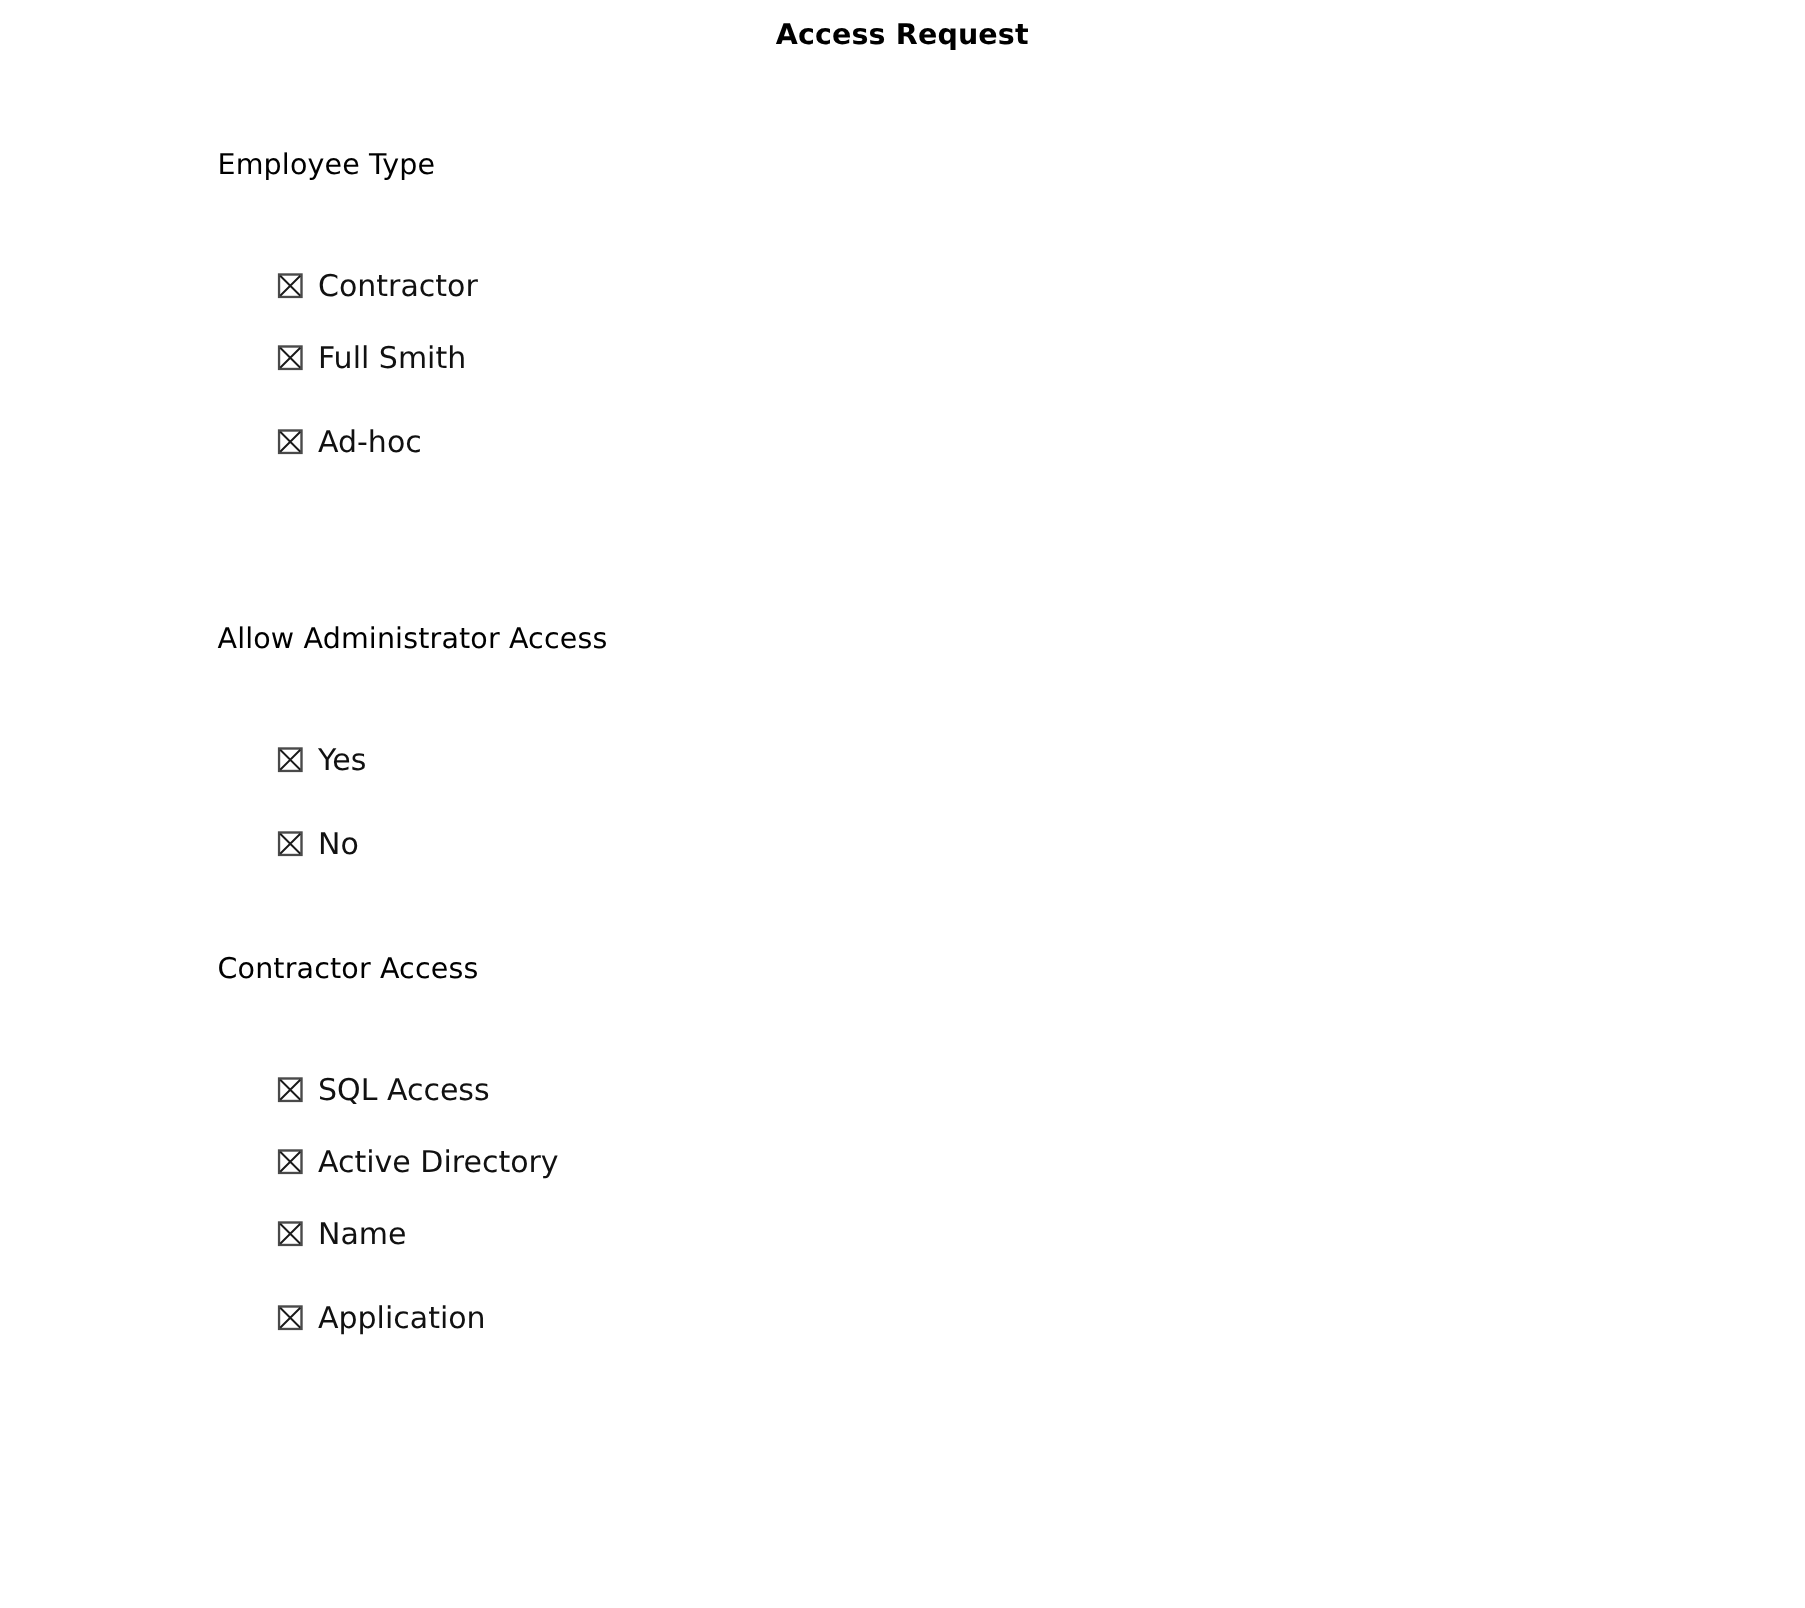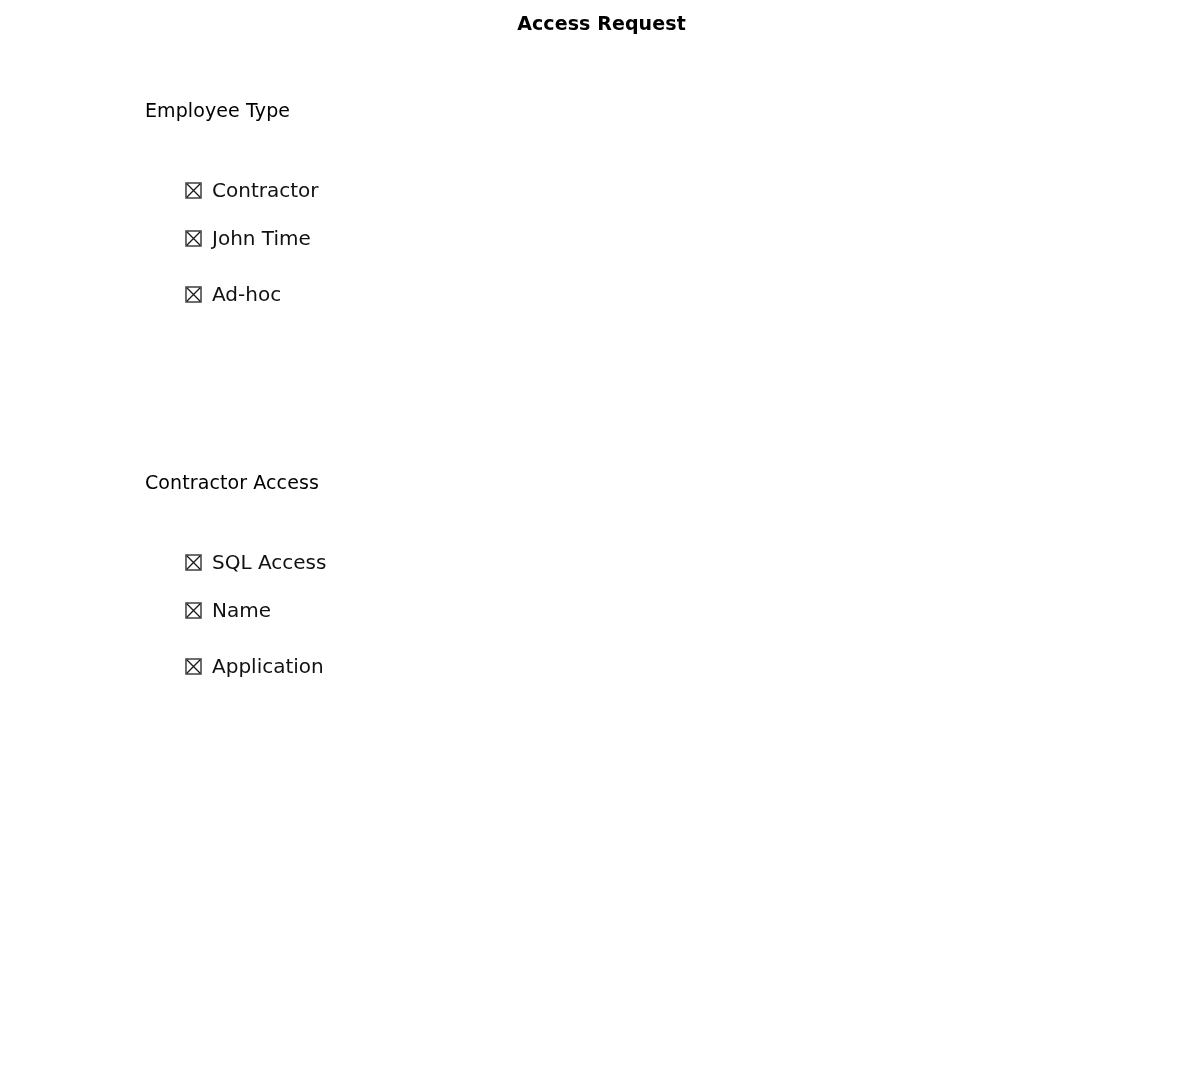--- a/index.html
+++ b/index.html
@@ -118,54 +118,85 @@
           </span>
           <span class="option-label">Contractor</span>
         </div>
         <div class="option-row">
           <span class="checkbox-glyph">
             <svg viewBox="0 0 17 17" xmlns="http://www.w3.org/2000/svg">
               <rect x="1" y="1" width="15" height="15" fill="#ffffff" stroke="#4a4a4a" stroke-width="1.6"></rect>
               <path d="M1.8 1.8 L15.2 15.2 M15.2 1.8 L1.8 15.2" stroke="#1a1a1a" stroke-width="1.3" fill="none"></path>
             </svg>
           </span>
-          <span class="option-label">John Time</span>
+          <span class="option-label">Full Smith</span>
         </div>
         <div class="option-row">
           <span class="checkbox-glyph">
             <svg viewBox="0 0 17 17" xmlns="http://www.w3.org/2000/svg">
               <rect x="1" y="1" width="15" height="15" fill="#ffffff" stroke="#4a4a4a" stroke-width="1.6"></rect>
               <path d="M1.8 1.8 L15.2 15.2 M15.2 1.8 L1.8 15.2" stroke="#1a1a1a" stroke-width="1.3" fill="none"></path>
             </svg>
           </span>
           <span class="option-label">Ad-hoc</span>
         </div>
       </div>
       <div class="section-gap-tight"></div>
       <div class="section-gap"></div>
+      <div class="section">
+        <div class="section-heading">Allow Administrator Access</div>
+        <div class="gap-large"></div>
+        <div class="option-row">
+          <span class="checkbox-glyph">
+            <svg viewBox="0 0 17 17" xmlns="http://www.w3.org/2000/svg">
+              <rect x="1" y="1" width="15" height="15" fill="#ffffff" stroke="#4a4a4a" stroke-width="1.6"></rect>
+              <path d="M1.8 1.8 L15.2 15.2 M15.2 1.8 L1.8 15.2" stroke="#1a1a1a" stroke-width="1.3" fill="none"></path>
+            </svg>
+          </span>
+          <span class="option-label">Yes</span>
+        </div>
+        <div class="option-row">
+          <span class="checkbox-glyph">
+            <svg viewBox="0 0 17 17" xmlns="http://www.w3.org/2000/svg">
+              <rect x="1" y="1" width="15" height="15" fill="#ffffff" stroke="#4a4a4a" stroke-width="1.6"></rect>
+              <path d="M1.8 1.8 L15.2 15.2 M15.2 1.8 L1.8 15.2" stroke="#1a1a1a" stroke-width="1.3" fill="none"></path>
+            </svg>
+          </span>
+          <span class="option-label">No</span>
+        </div>
+      </div>
       <div class="section-gap"></div>
       <div class="section">
         <div class="section-heading">Contractor Access</div>
         <div class="gap-large"></div>
         <div class="option-row">
           <span class="checkbox-glyph">
             <svg viewBox="0 0 17 17" xmlns="http://www.w3.org/2000/svg">
               <rect x="1" y="1" width="15" height="15" fill="#ffffff" stroke="#4a4a4a" stroke-width="1.6"></rect>
               <path d="M1.8 1.8 L15.2 15.2 M15.2 1.8 L1.8 15.2" stroke="#1a1a1a" stroke-width="1.3" fill="none"></path>
             </svg>
           </span>
           <span class="option-label">SQL Access</span>
         </div>
         <div class="option-row">
           <span class="checkbox-glyph">
             <svg viewBox="0 0 17 17" xmlns="http://www.w3.org/2000/svg">
               <rect x="1" y="1" width="15" height="15" fill="#ffffff" stroke="#4a4a4a" stroke-width="1.6"></rect>
               <path d="M1.8 1.8 L15.2 15.2 M15.2 1.8 L1.8 15.2" stroke="#1a1a1a" stroke-width="1.3" fill="none"></path>
             </svg>
           </span>
+          <span class="option-label">Active Directory</span>
+        </div>
+        <div class="option-row">
+          <span class="checkbox-glyph">
+            <svg viewBox="0 0 17 17" xmlns="http://www.w3.org/2000/svg">
+              <rect x="1" y="1" width="15" height="15" fill="#ffffff" stroke="#4a4a4a" stroke-width="1.6"></rect>
+              <path d="M1.8 1.8 L15.2 15.2 M15.2 1.8 L1.8 15.2" stroke="#1a1a1a" stroke-width="1.3" fill="none"></path>
+            </svg>
+          </span>
           <span class="option-label">Name</span>
         </div>
         <div class="option-row">
           <span class="checkbox-glyph">
             <svg viewBox="0 0 17 17" xmlns="http://www.w3.org/2000/svg">
               <rect x="1" y="1" width="15" height="15" fill="#ffffff" stroke="#4a4a4a" stroke-width="1.6"></rect>
               <path d="M1.8 1.8 L15.2 15.2 M15.2 1.8 L1.8 15.2" stroke="#1a1a1a" stroke-width="1.3" fill="none"></path>
             </svg>
           </span>
           <span class="option-label">Application</span>

